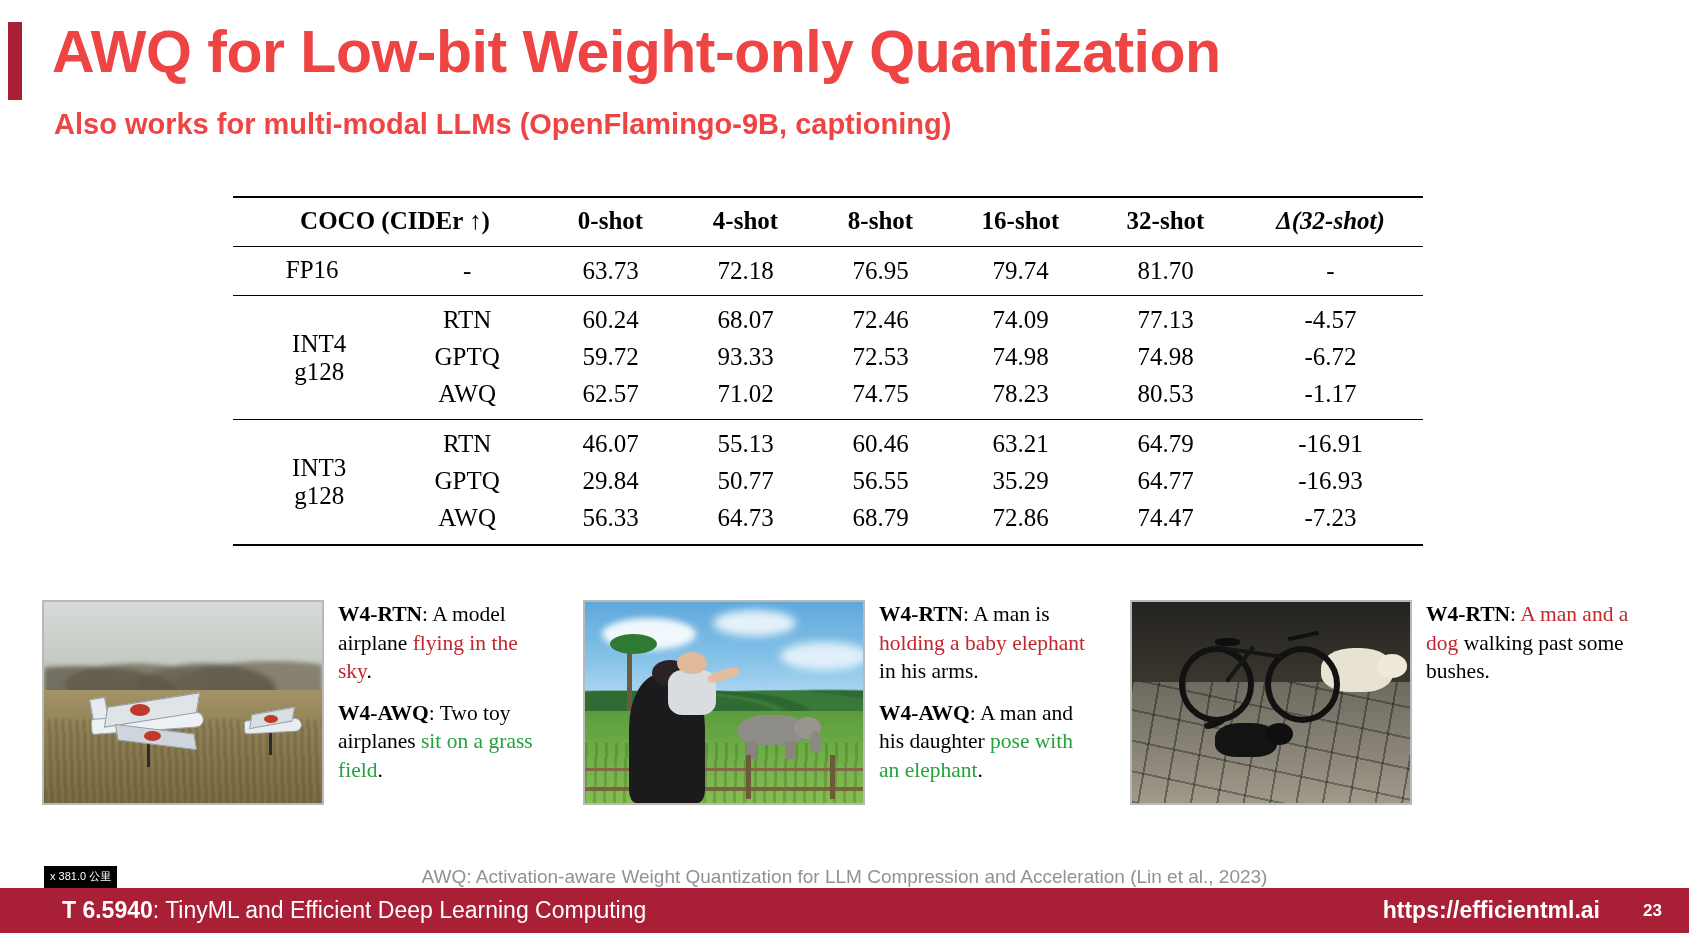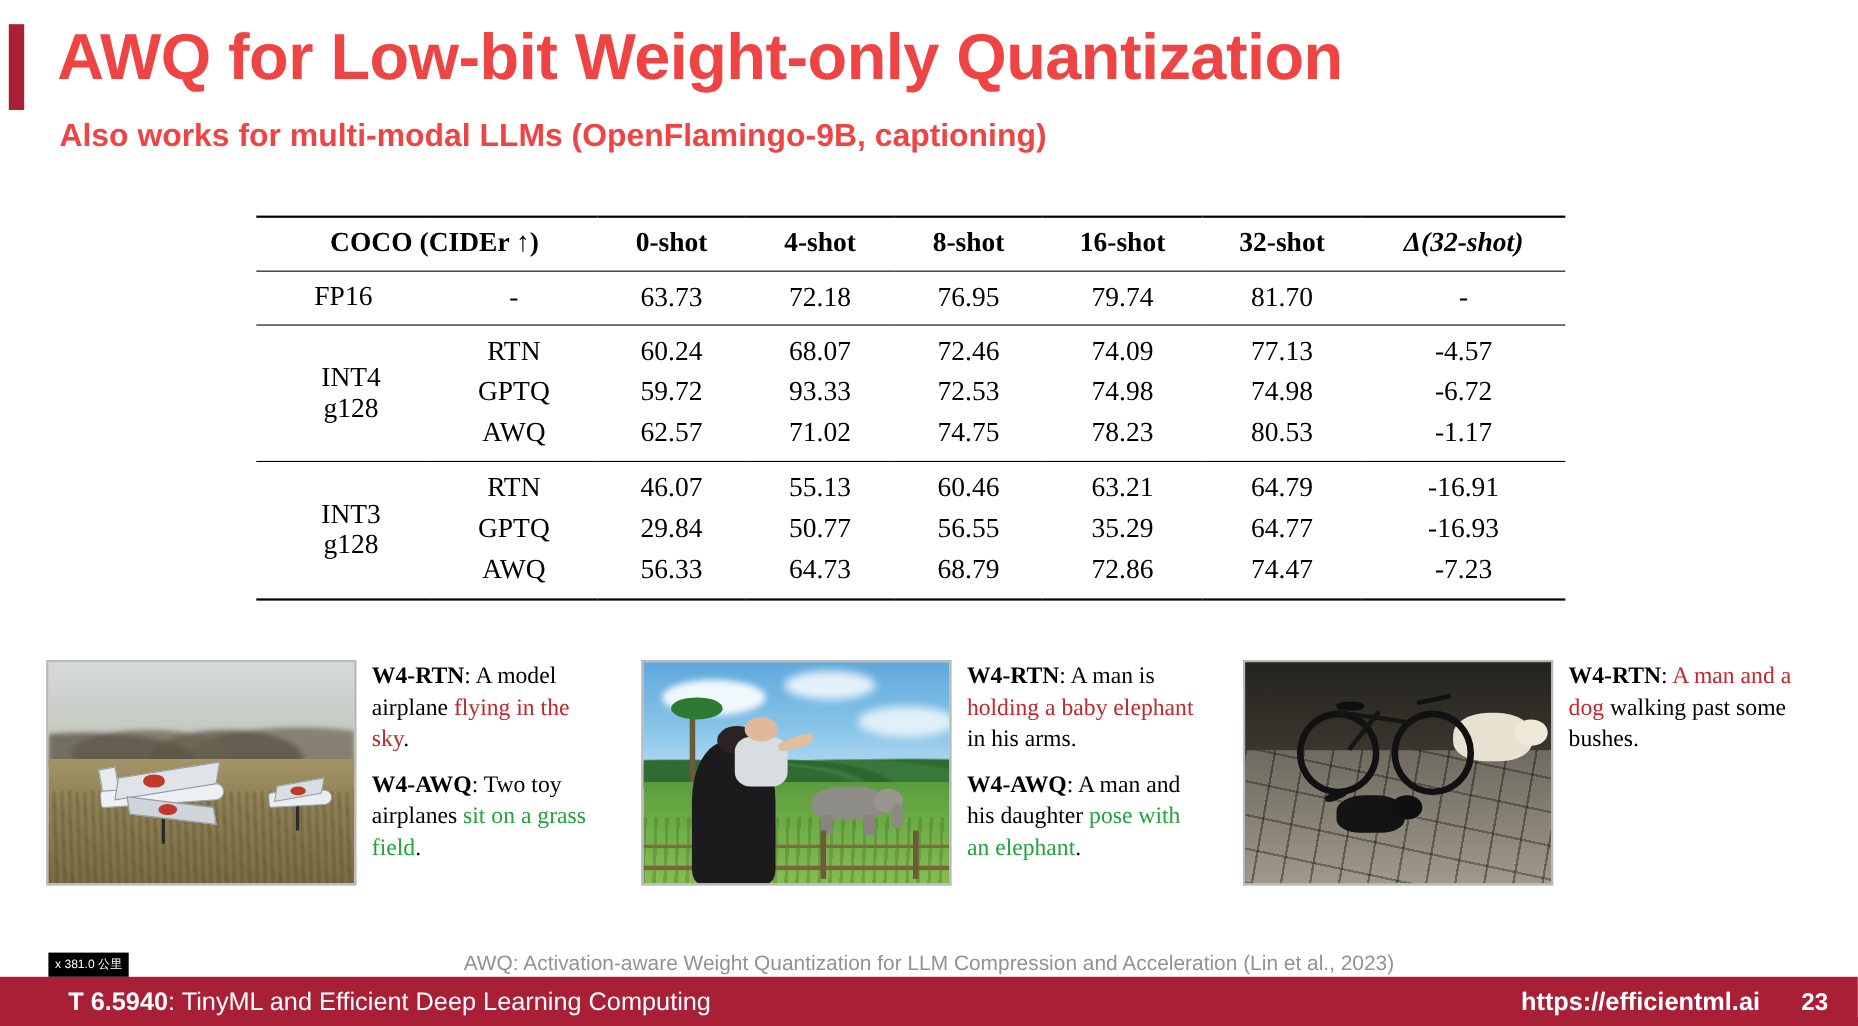--- a/index.html
+++ b/index.html
@@ -278,21 +278,21 @@
   .bb-right {
     position: absolute;
     right: 89px;
     font-size: 23px;
     font-weight: bold;
     text-align: center;
   }
   .bb-page {
     position: absolute;
     right: 27px;
-    font-size: 22px;
+    font-size: 17px;
     font-weight: bold;
   }
 
   
   .ime-chip {
     position: absolute;
     left: 0;
     bottom: 45px;
     background: #000000;
     color: #ffffff;

